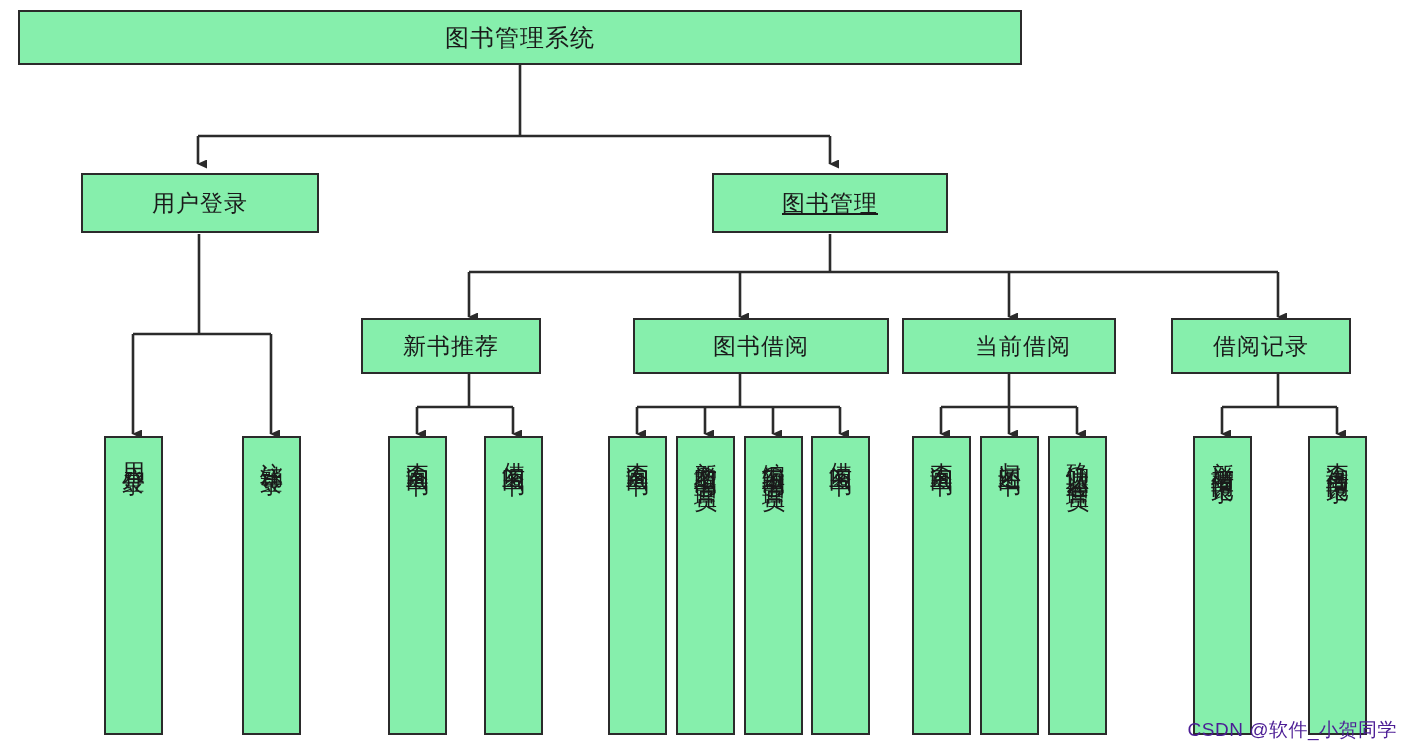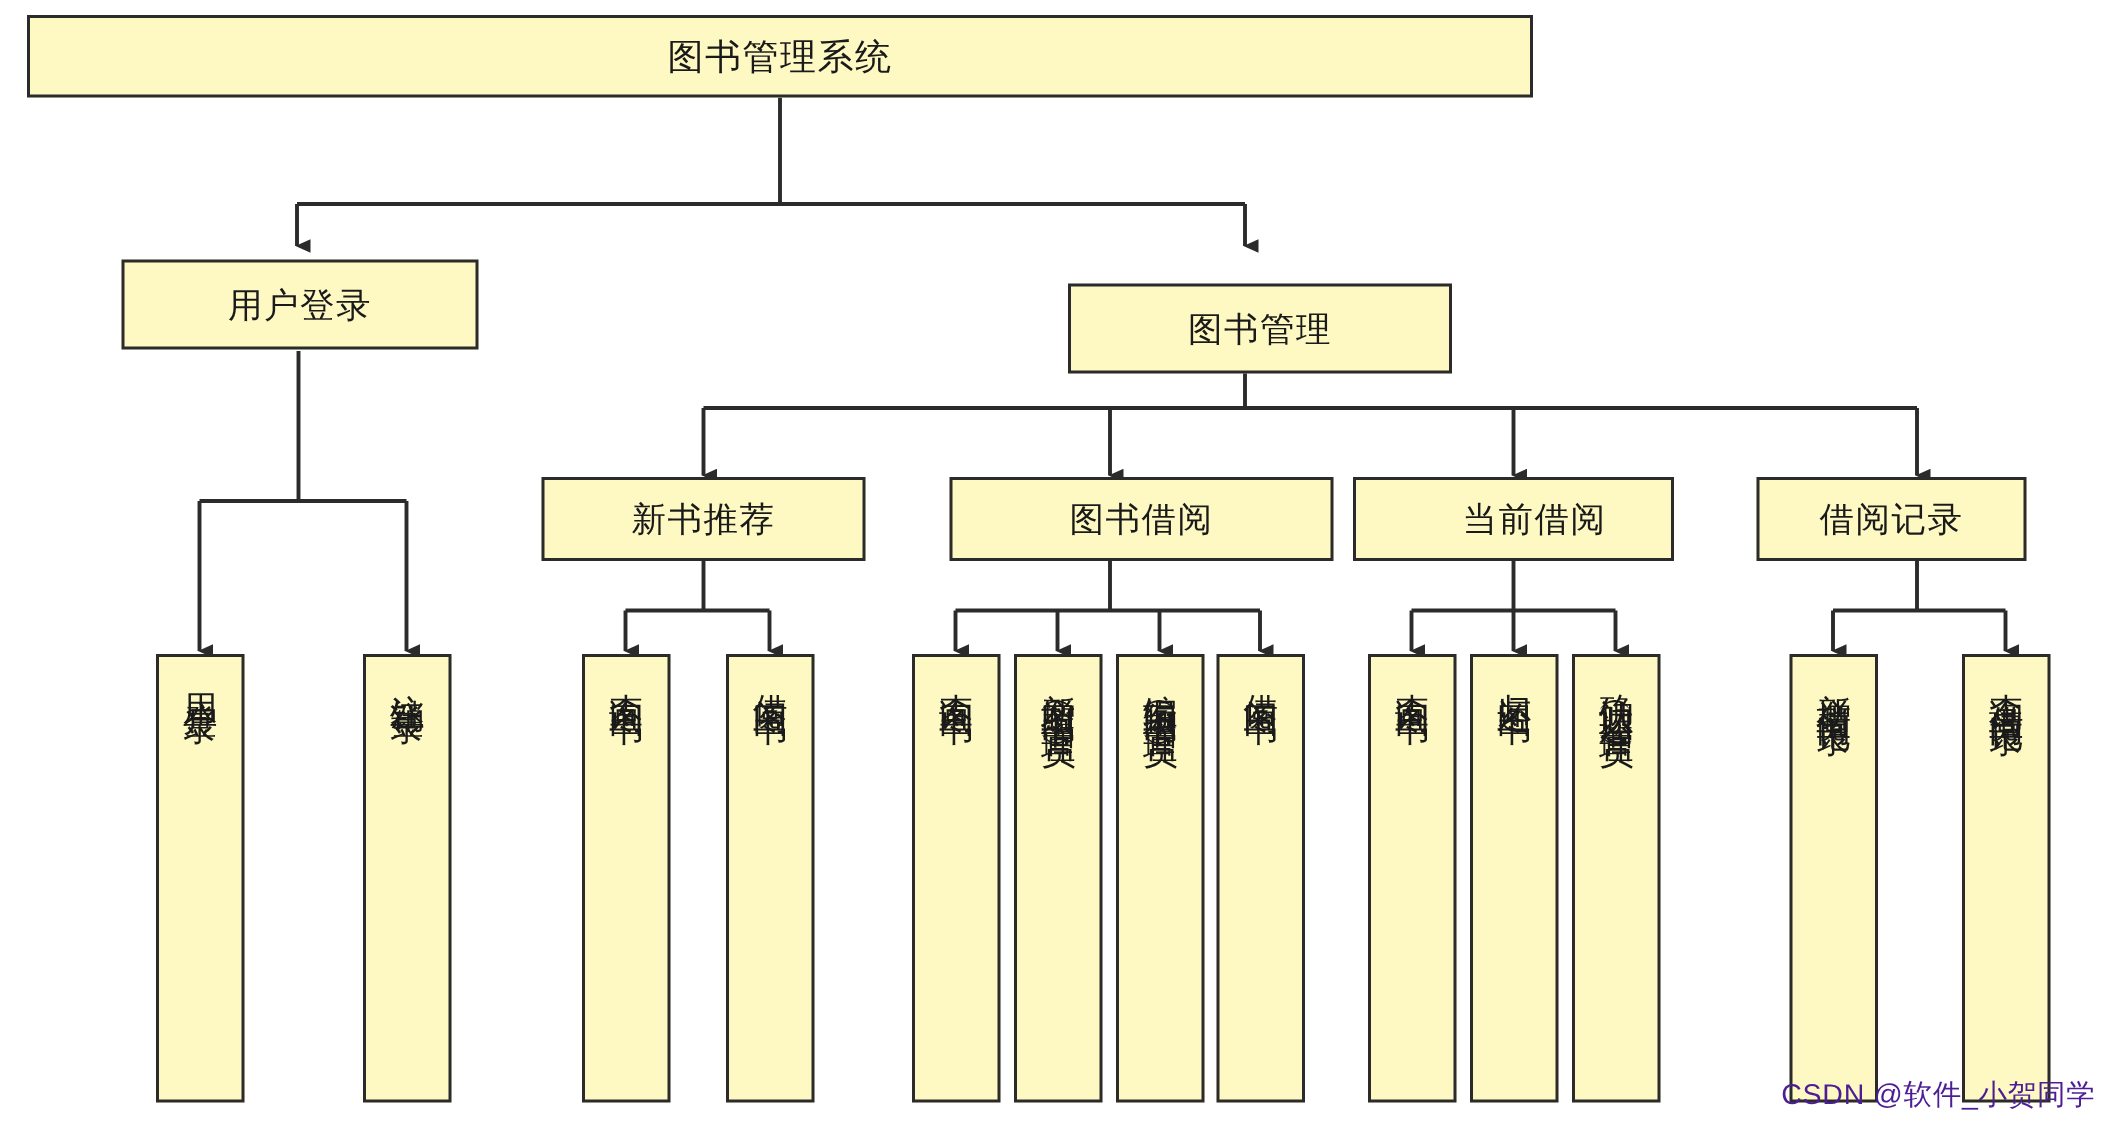--- a/index.html
+++ b/index.html
@@ -21,21 +21,21 @@
     position: absolute;
     left: 0;
     top: 0;
     width: 1405px;
     height: 747px;
     pointer-events: none;
   }
   .node {
     position: absolute;
     box-sizing: border-box;
-    background: #fef9c3;
+    background: #86efac;
     border: 2px solid #2b2b2b;
     display: flex;
     align-items: center;
     justify-content: center;
     color: #1a1a1a;
     z-index: 2;
   }
   .node.h-node {
     font-size: 23px;
     letter-spacing: 1px;
@@ -123,25 +123,25 @@
     </g>
   </svg>
 
   <div class="node h-node root" style="left:18px; top:10px; width:1004px; height:55px;">
     <span>图书管理系统</span>
   </div>
 
   <div class="node h-node" style="left:81px; top:173px; width:238px; height:60px;">
     <span>用户登录</span>
   </div>
-  <div class="node h-node" style="left:712px; top:189px; width:256px; height:60px;">
+  <div class="node h-node" style="left:712px; top:173px; width:236px; height:60px;text-decoration:underline;">
     <span>图书管理</span>
   </div>
 
-  <div class="node h-node" style="left:361px; top:318px; width:216px; height:56px;">
+  <div class="node h-node" style="left:361px; top:318px; width:180px; height:56px;">
     <span>新书推荐</span>
   </div>
   <div class="node h-node" style="left:633px; top:318px; width:256px; height:56px;">
     <span>图书借阅</span>
   </div>
   <div class="node h-node" style="left:902px; top:318px; width:214px; height:56px;padding-left:28px;">
     <span>当前借阅</span>
   </div>
   <div class="node h-node" style="left:1171px; top:318px; width:180px; height:56px;">
     <span>借阅记录</span>

